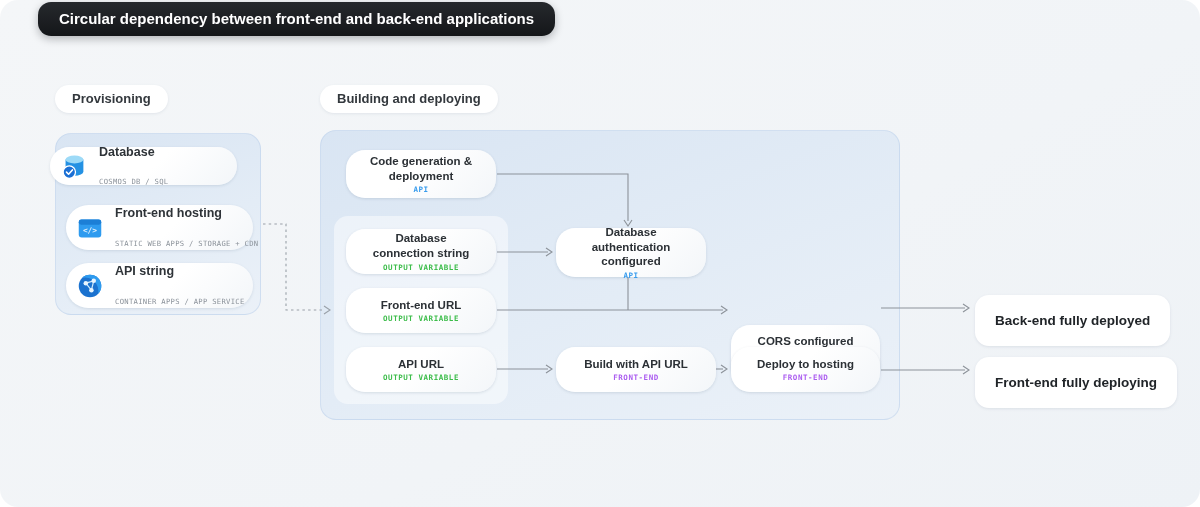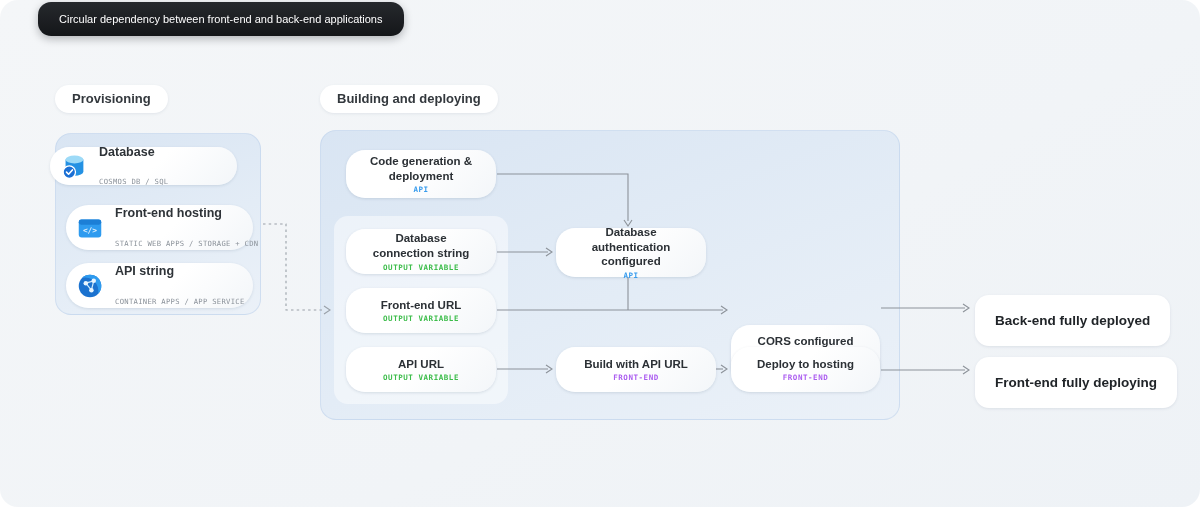--- a/index.html
+++ b/index.html
@@ -1,19 +1,19 @@
 <!DOCTYPE html>
 <html><head>
 <meta charset="utf-8">
 <style>
   html,body{margin:0;padding:0;background:#ffffff;}
   body{font-family:"Liberation Sans",sans-serif;}
   .page{position:relative;width:1200px;height:507px;background:linear-gradient(150deg,#f4f6f8 0%,#f1f4f7 60%,#eef2f6 100%);border-radius:18px;overflow:hidden;}
 
-  .title-badge{position:absolute;left:38px;top:2px;height:34px;line-height:34px;padding:0 21px;background:linear-gradient(180deg,#26292d,#141619);color:#fff;font-size:11px;font-weight:400;border-radius:13px;box-shadow:0 3px 8px rgba(10,15,20,.28);white-space:nowrap;z-index:5;}
+  .title-badge{position:absolute;left:38px;top:2px;height:34px;line-height:34px;padding:0 21px;background:linear-gradient(180deg,#26292d,#141619);color:#fff;font-size:15px;font-weight:700;border-radius:13px;box-shadow:0 3px 8px rgba(10,15,20,.28);white-space:nowrap;z-index:5;}
 
   .section-pill{position:absolute;height:28px;line-height:28px;padding:0 17px;background:#ffffff;border-radius:14px;font-size:13px;font-weight:600;color:#33383d;box-shadow:0 1px 3px rgba(70,90,120,.10);white-space:nowrap;z-index:4;}
 
   .panel{position:absolute;border-radius:16px;background:linear-gradient(160deg,#d9e5f3 0%,#e3ecf6 55%,#ebf1f8 100%);border:1px solid rgba(190,210,235,.55);box-sizing:border-box;z-index:1;}
   .inner-panel{position:absolute;border-radius:14px;background:rgba(255,255,255,.48);z-index:2;}
 
   .card{position:absolute;display:flex;align-items:center;gap:10px;padding-left:9px;box-sizing:border-box;background:linear-gradient(135deg,#ffffff 55%,#f3f6f9 100%);border-radius:23px;box-shadow:0 1px 3px rgba(60,85,115,.14);z-index:3;}
   .card-title{font-size:12.5px;font-weight:700;color:#2e3338;line-height:1.1;}
   .card-sub{font-family:"DejaVu Sans Mono",monospace;font-size:7.2px;letter-spacing:.3px;color:#8b929a;margin-top:18px;white-space:nowrap;text-align:center;}
 

